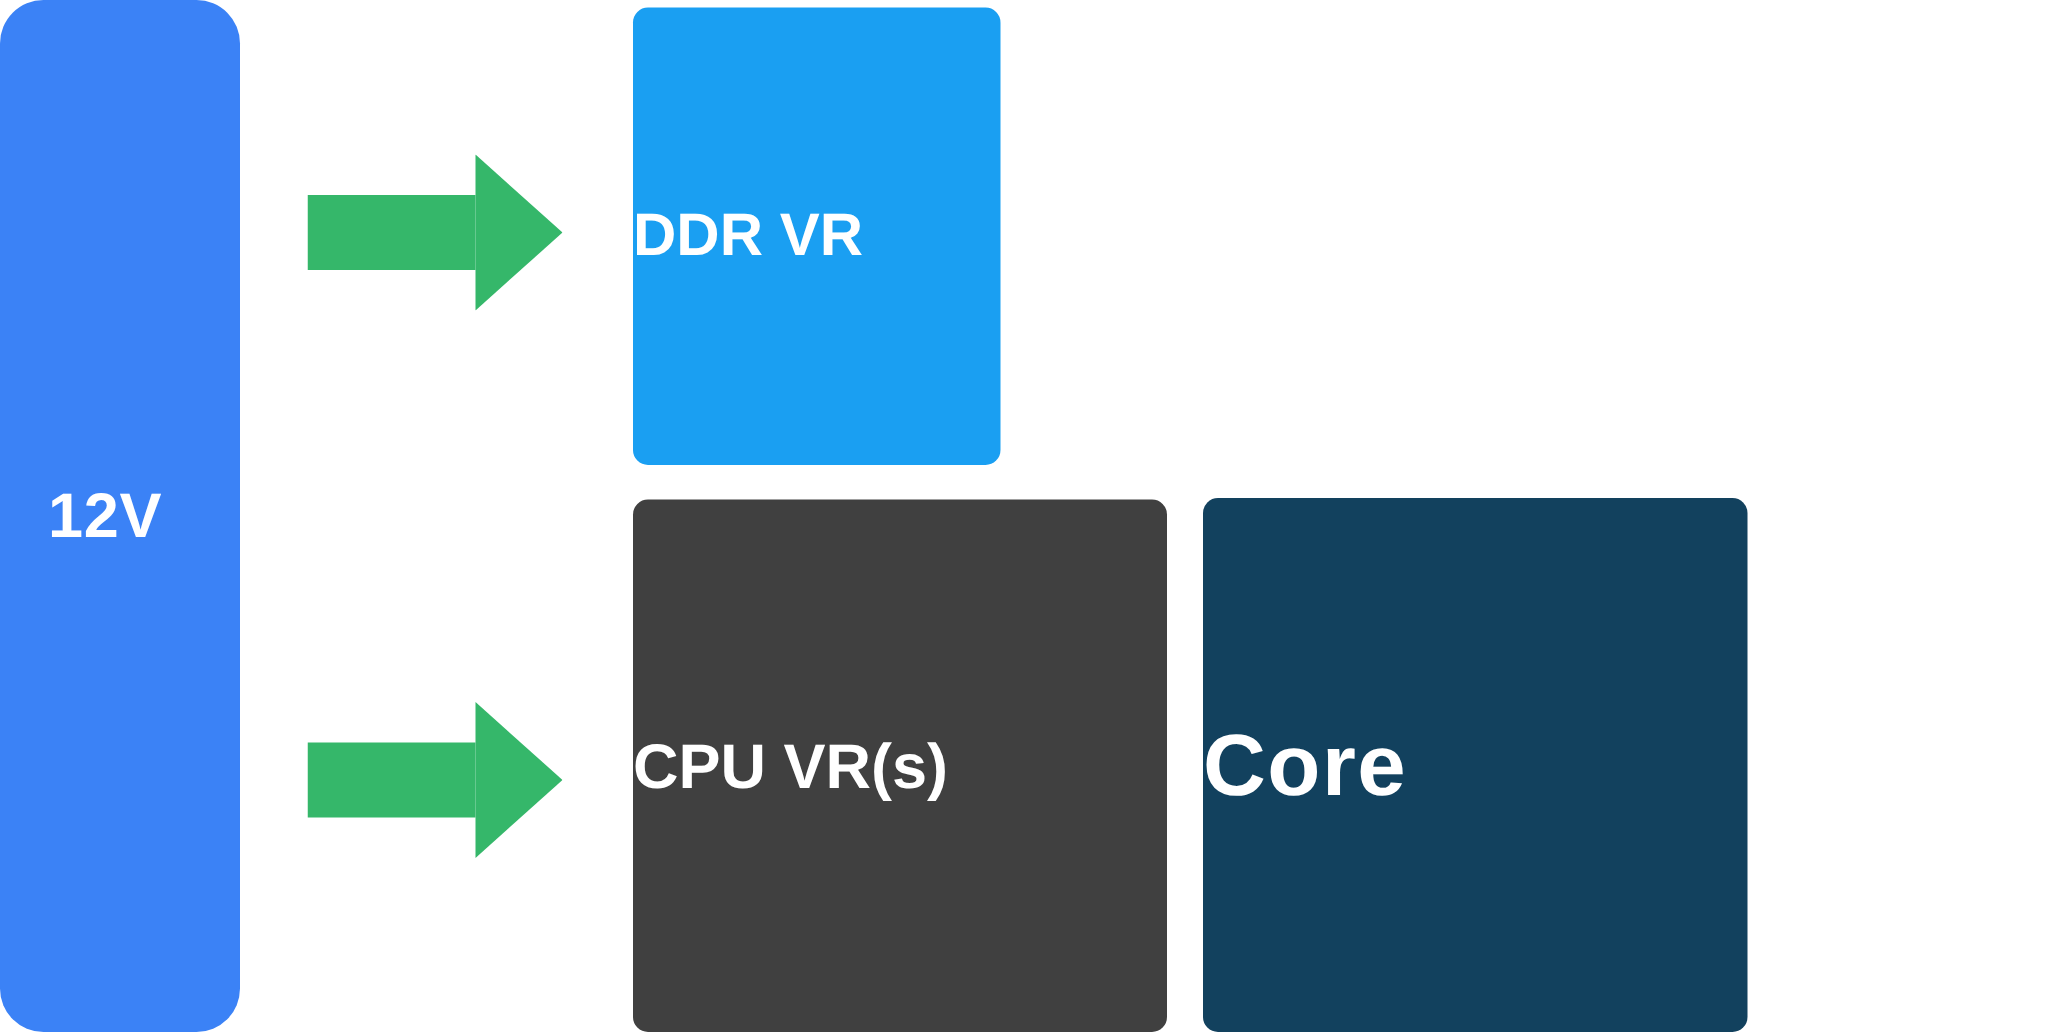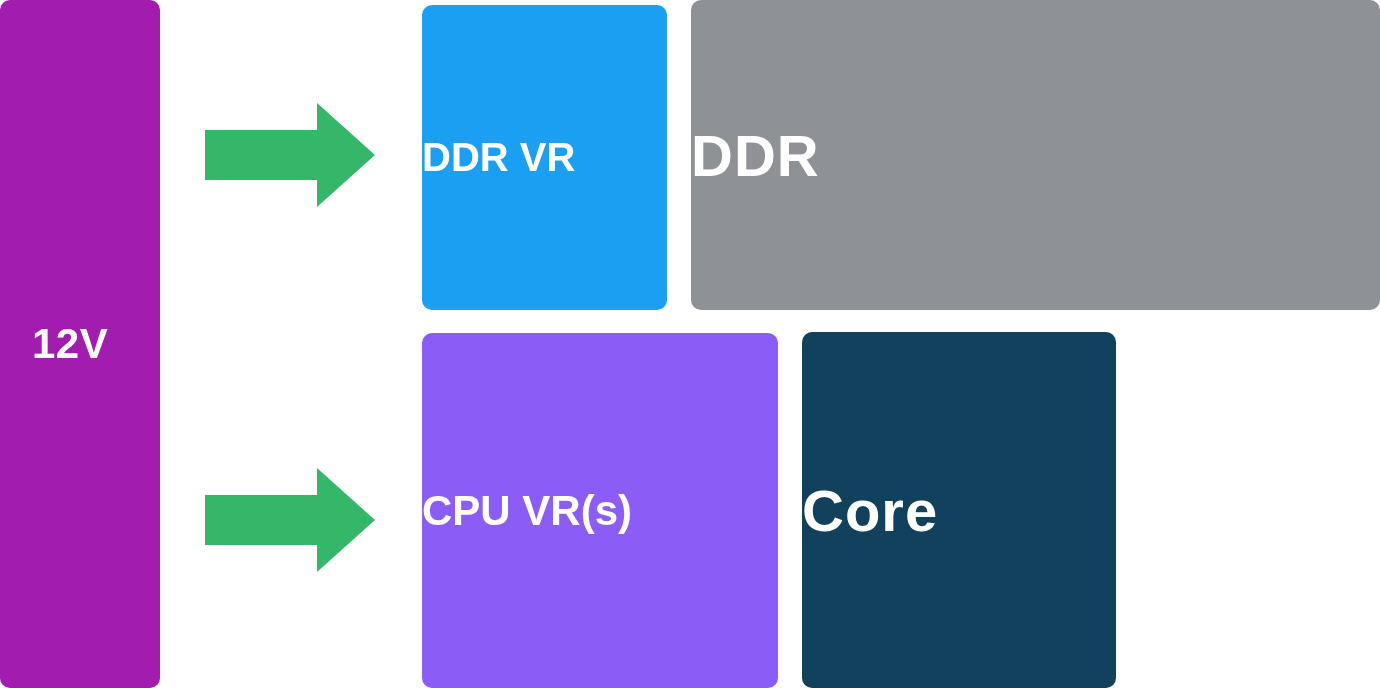--- a/index.html
+++ b/index.html
@@ -67,32 +67,32 @@
   .cpu-vr {
     left: 422px;
     top: 333px;
     width: 356px;
     height: 355px;
     font-size: 42px;
   }
   .core {
     left: 802px;
     top: 332px;
-    width: 314px;
+    width: 363px;
     height: 356px;
     font-size: 58px;
     letter-spacing: 1px;
   }
 </style>
 </head>
 <body>
 
 <div class="canvas">
 
-  <div class="node bus" style="background-color: #a21caf;">
+  <div class="node bus" style="background-color: #3b82f6; border-radius: 29px;">
     <div class="bus-label">
       <div>12V</div>
     </div>
   </div>
 
   <div class="arrow arrow-top" style="color: rgb(53, 183, 106);">
     <svg viewBox="0 0 170 104" aria-hidden="true">
       <rect x="0" y="27" width="112" height="50" fill="currentColor"></rect>
       <polygon points="112,0 170,52 112,104" fill="currentColor"></polygon>
     </svg>
@@ -102,25 +102,22 @@
     <svg viewBox="0 0 170 104" aria-hidden="true">
       <rect x="0" y="27" width="112" height="50" fill="currentColor"></rect>
       <polygon points="112,0 170,52 112,104" fill="currentColor"></polygon>
     </svg>
   </div>
 
   <div class="node ddr-vr" style="background-color: rgb(26, 159, 242);">
     <span>DDR VR</span>
   </div>
 
-  <div class="node ddr" style="background-color: rgb(142, 146, 150);">
-    <span>DDR</span>
-  </div>
 
-  <div class="node cpu-vr" style="background-color: #8b5cf6;">
+  <div class="node cpu-vr" style="background-color: #404040;">
     <span>CPU VR(s)</span>
   </div>
 
   <div class="node core" style="background-color: rgb(18, 65, 94);">
     <span>Core</span>
   </div>
 
 </div>
 
 </body></html>

